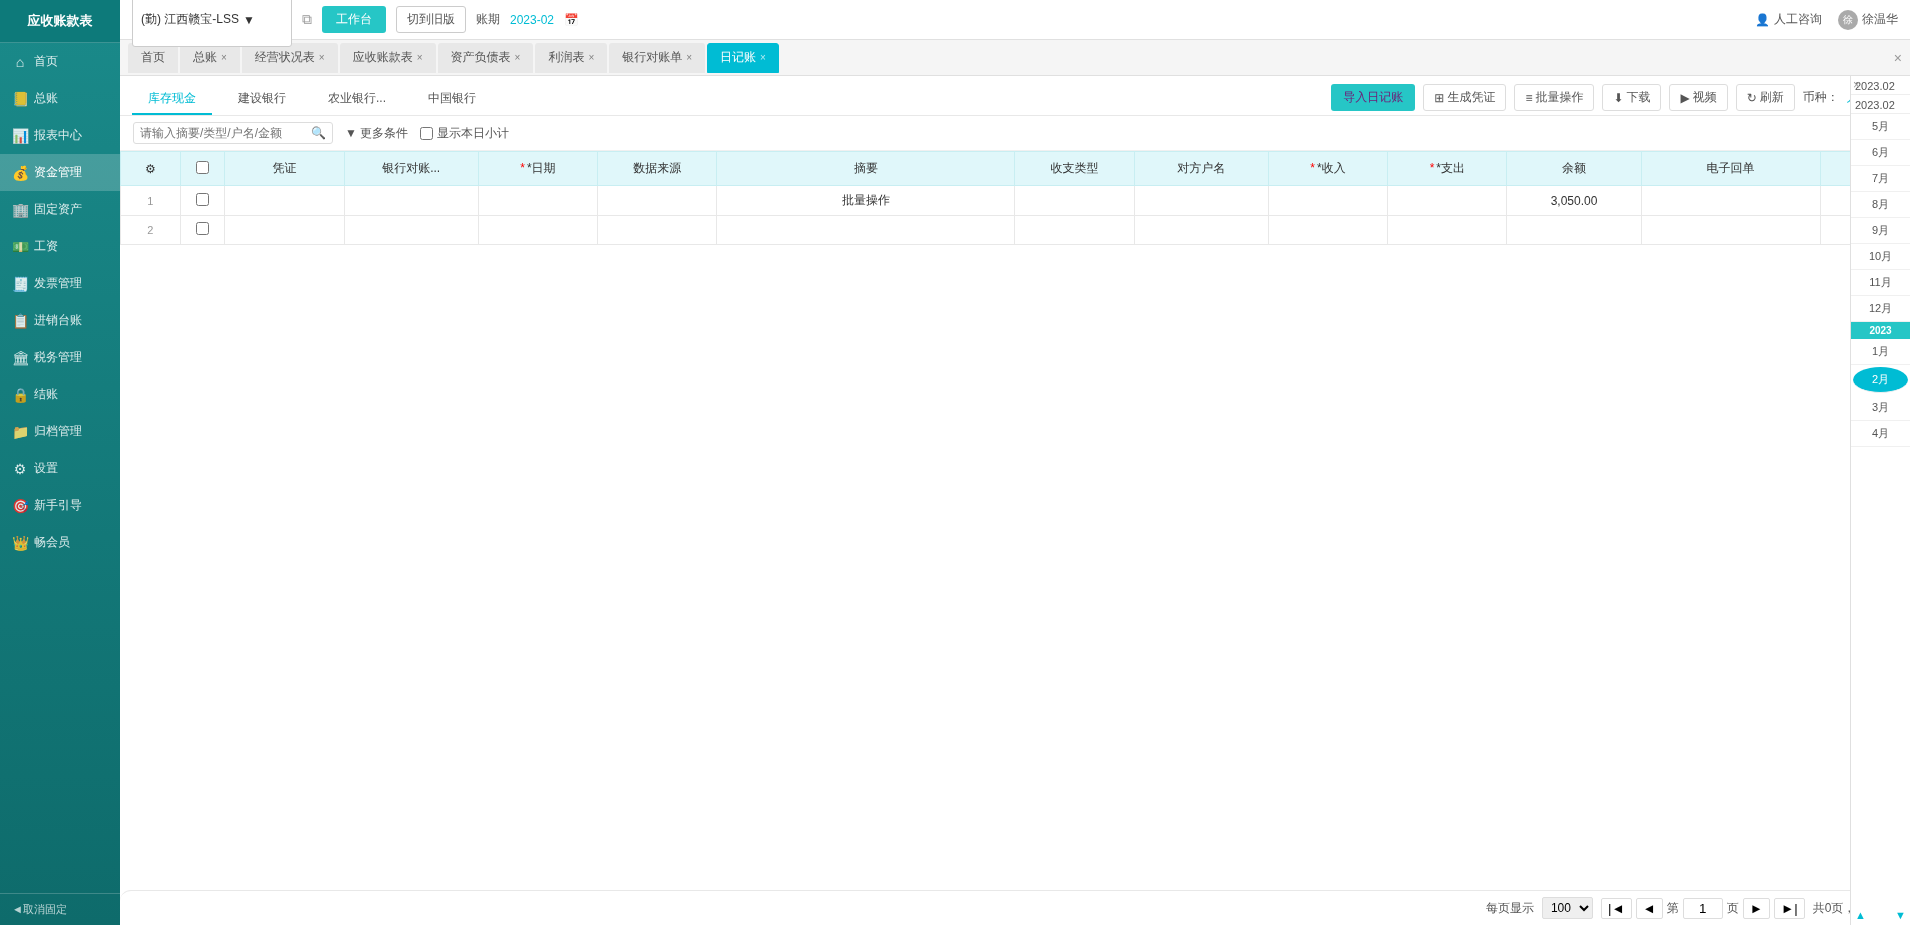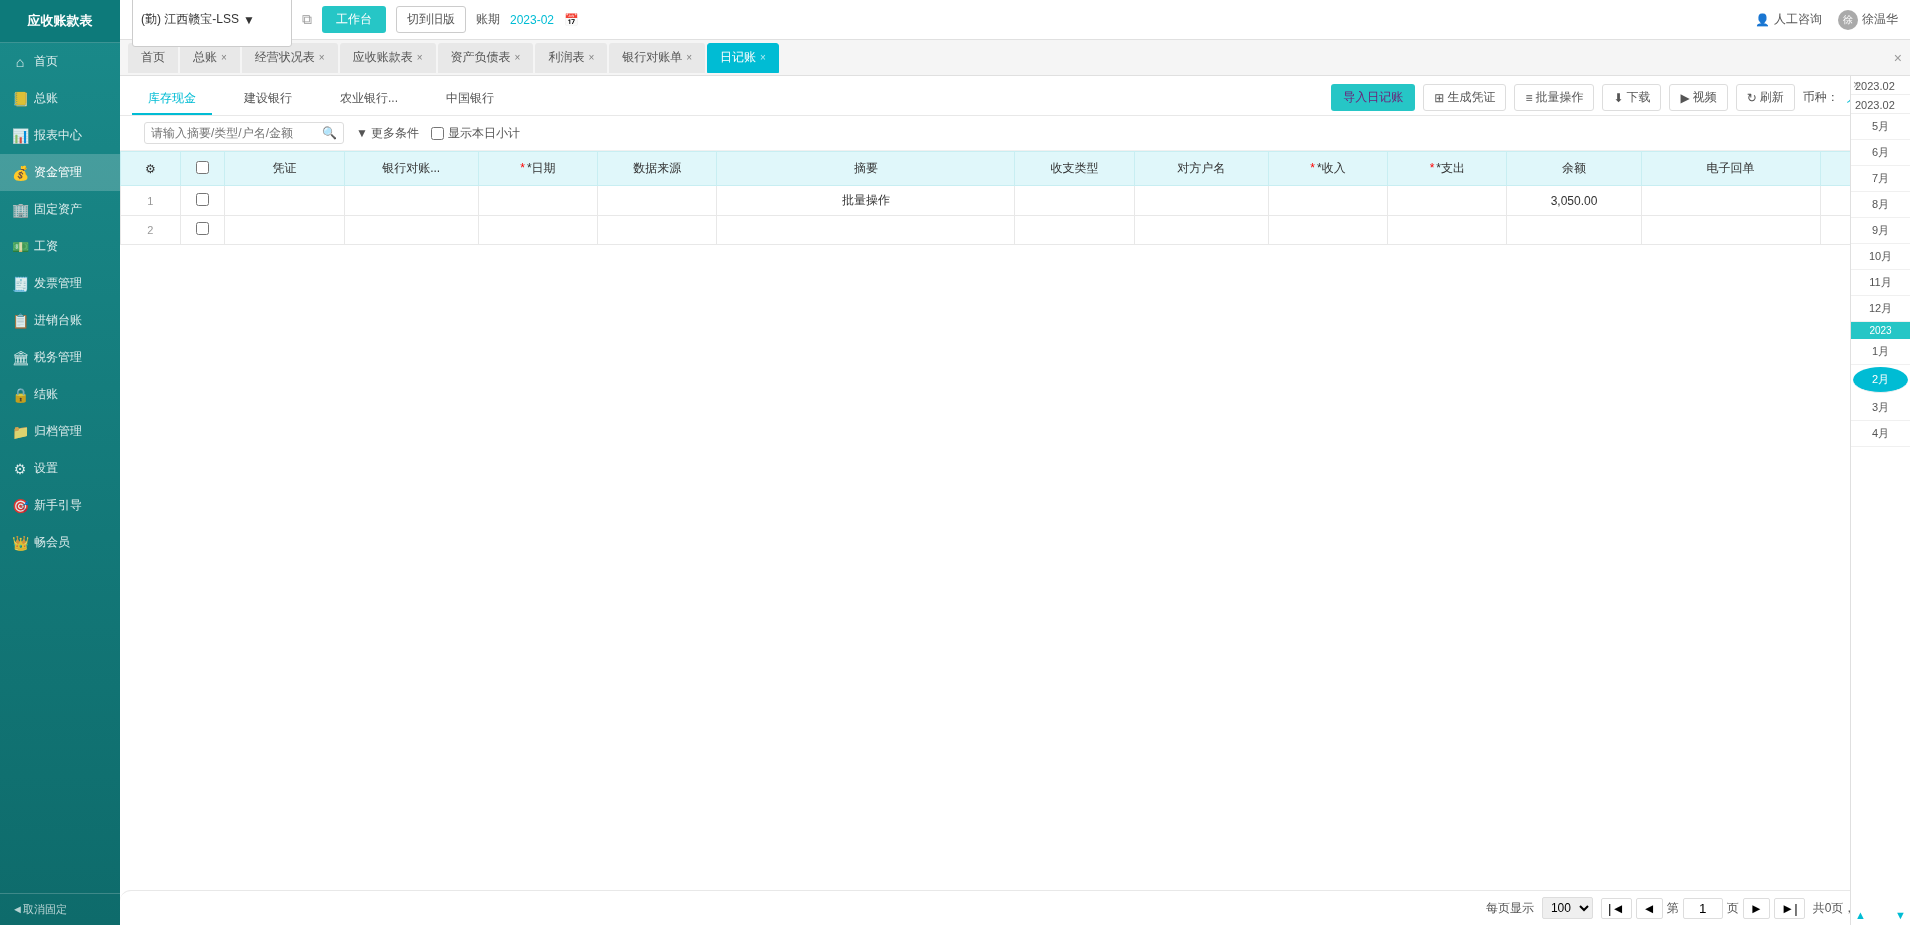--- a/index.html
+++ b/index.html
@@ -66,33 +66,33 @@
 
     
     .main-content {
       position: fixed; left: 120px; top: 76px; right: 0; bottom: 0;
       background: #fff; overflow: hidden; display: flex; flex-direction: column;
     }
 
     
     .sub-tabbar {
       display: flex; align-items: center; padding: 8px 12px 0 12px;
-      border-bottom: 1px solid #e8e8e8; gap: 12px; background: #fff;
+      border-bottom: 1px solid #e8e8e8; gap: 6px; background: #fff;
     }
     .sub-tab {
       padding: 6px 16px; cursor: pointer; font-size: 12px; color: #555;
       border-bottom: 2px solid transparent; margin-right: 4px;
     }
     .sub-tab.active { color: #00bcd4; border-bottom-color: #00bcd4; }
     .btn-import { background: #26c6c6; color: #701a75; border: none; padding: 5px 12px; border-radius: 3px; cursor: pointer; font-size: 12px; }
     .btn-toolbar { display: flex; align-items: center; gap: 3px; padding: 4px 10px; border: 1px solid #ddd; border-radius: 3px; cursor: pointer; font-size: 12px; color: #555; background: #fff; }
 
     
     .filter-bar {
-      display: flex; align-items: center; padding: 6px 24px; gap: 12px;
+      display: flex; align-items: center; padding: 6px 13px; gap: 12px;
       background: #fff; border-bottom: 1px solid #f0f0f0;
     }
     .search-box {
       display: flex; align-items: center; border: 1px solid #ddd; border-radius: 3px;
       padding: 3px 6px; gap: 4px; width: 200px;
     }
     .search-box input { border: none; outline: none; font-size: 12px; color: #999; width: 170px; }
     .filter-more { display: flex; align-items: center; gap: 3px; color: #555; cursor: pointer; font-size: 12px; }
     .filter-checkbox { display: flex; align-items: center; gap: 4px; color: #555; font-size: 12px; cursor: pointer; }
 
@@ -142,21 +142,21 @@
       position: fixed; right: 0; top: 76px; width: 60px; background: #fff;
       border-left: 1px solid #e0e0e0; height: calc(100vh - 76px); z-index: 97;
       display: flex; flex-direction: column; font-size: 11px;
     }
     .cal-month-item {
       padding: 5px 4px; text-align: center; cursor: pointer; color: #555;
       border-bottom: 1px solid #f0f0f0;
     }
     .cal-month-item.active { background: #00bcd4; color: #fff; border-radius: 50%; margin: 2px; }
     .cal-year-label {
-      background: #26c6c6; color: #fff; text-align: center; padding: 3px 2px; font-size: 10px; font-weight: normal;
+      background: #26c6c6; color: #fff; text-align: center; padding: 3px 2px; font-size: 10px; font-weight: bold;
     }
     .close-panel { position: absolute; top: 2px; left: 2px; cursor: pointer; color: #999; font-size: 12px; }
     .cal-nav { display: flex; justify-content: space-between; padding: 2px 4px; }
     .cal-nav span { cursor: pointer; color: #00bcd4; }
   </style>
 </head>
 <body>
 
 <div class="sidebar">
   <div class="sidebar-logo">应收账款表</div>

